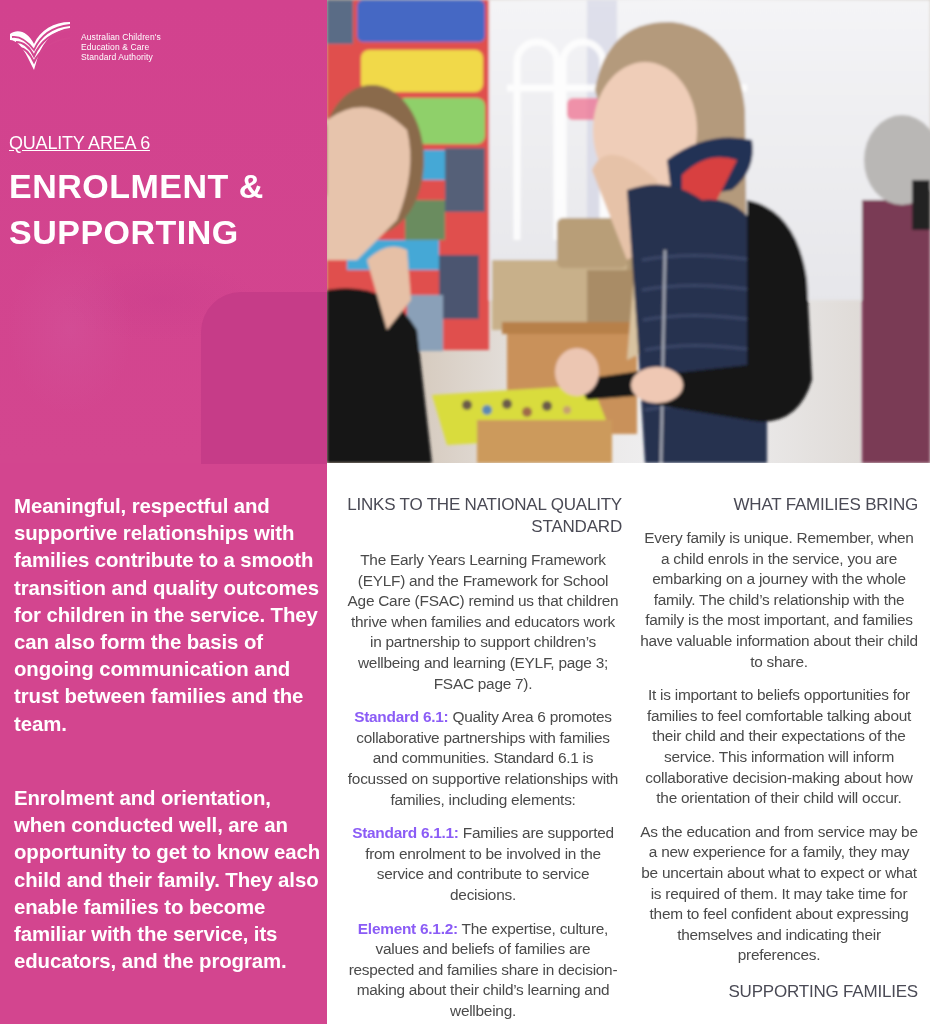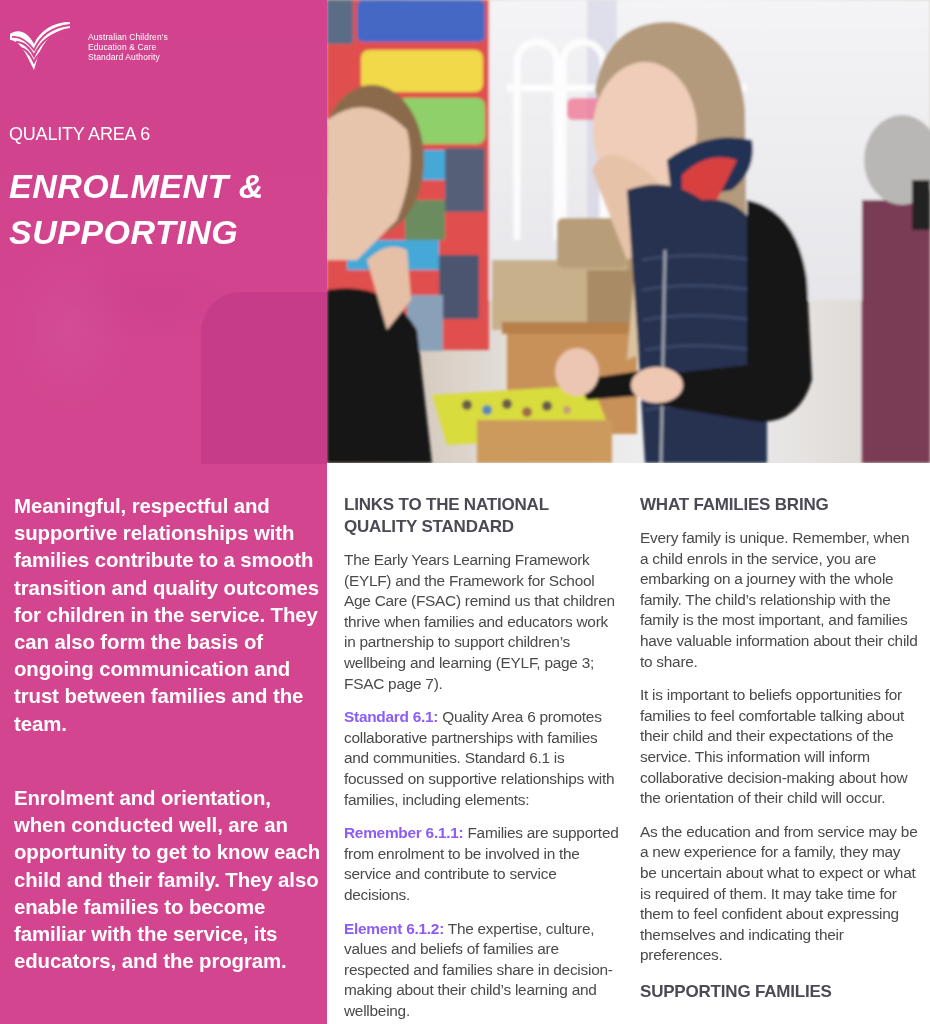--- a/index.html
+++ b/index.html
@@ -16,35 +16,35 @@
     background:
       radial-gradient(ellipse 90px 120px at 70px 330px, rgba(210,90,160,0.35), transparent 70%),
       radial-gradient(ellipse 140px 60px at 160px 300px, rgba(200,60,140,0.35), transparent 70%),
       linear-gradient(180deg, #D2428E 0%, #D3468F 100%);
   }
   .left-hero-shape {
     position: absolute; left: 201px; top: 292px; width: 126px; height: 172px;
     background: #C63C88; border-radius: 40px 0 0 0;
   }
   .logo {
-    position: absolute; left: 8px; top: 18px; display: flex; align-items: center; gap: 16px;
+    position: absolute; left: 8px; top: 18px; display: flex; align-items: center; gap: 9px;
   }
   .logo svg { width: 64px; height: 58px; display: block; }
   .logo-text { color: #fff; font-size: 8.5px; line-height: 10px; letter-spacing: 0.1px; }
   .logo-text div { white-space: nowrap; }
 
   .qa-label {
-    position: absolute; left: 9px; top: 124px; color: #fff; font-size: 18px;
-    letter-spacing: -0.2px; font-family: "Liberation Sans", sans-serif;
+    position: absolute; left: 9px; top: 133px; color: #fff; font-size: 18px;
+    letter-spacing: -0.2px; font-family: "Liberation Sans", sans-serif; text-decoration: underline;
   }
   .title {
     position: absolute; left: 9px; top: 163px; color: #fff; font-weight: bold;
     font-size: 34px; line-height: 46px; letter-spacing: 0.5px;
   }
-  .title div { white-space: nowrap; font-style: italic; }
+  .title div { white-space: nowrap; }
 
   .intro {
     position: absolute; left: 14px; width: 312px; color: #fff; font-weight: bold;
     font-size: 20.4px; line-height: 27.2px; letter-spacing: -0.1px;
   }
   .intro-1 { top: 493px; }
   .intro-2 { top: 785px; }
 
   
   .photo {
@@ -54,24 +54,24 @@
   .photo svg { width: 603px; height: 463px; display: block; }
 
   
   .col {
     position: absolute; top: 494px; width: 278px; color: #4a4a4a;
     font-size: 15.4px; line-height: 20.6px; letter-spacing: -0.25px;
   }
   .col-mid { left: 344px; }
   .col-right { left: 640px; }
   .heading {
-    color: #4a4a55; font-weight: bold; font-size: 17px; line-height: 22px;
-    letter-spacing: -0.2px; margin-bottom: 12px; text-transform: uppercase;
-  }
-  .para { margin-bottom: 13px; }
+    color: #4a4a55; font-weight: normal; font-size: 17px; line-height: 22px;
+    letter-spacing: -0.2px; margin-bottom: 12px; text-transform: uppercase; text-align: right;
+  }
+  .para { margin-bottom: 13px; text-align: center; }
   .para b { color: #8b5cf6; }
   .heading-2 { margin-top: 15px; }
 </style>
 </head>
 <body>
 
 <div class="left-panel">
   <div class="left-hero"></div>
   <div class="left-hero-shape"></div>
 
@@ -190,21 +190,21 @@
   </svg>
 </div>
 
 <section class="col col-mid">
   <h2 class="heading">LINKS TO THE NATIONAL QUALITY STANDARD</h2>
   <p class="para">The Early Years Learning Framework (EYLF) and the Framework for School Age Care (FSAC) remind us that children thrive when families and educators work in partnership to support children’s wellbeing and learning (EYLF, page 3; FSAC page 7).</p>
   <p class="para">
     <b>Standard 6.1:</b><span> Quality Area 6 promotes collaborative partnerships with families and communities. Standard 6.1 is focussed on supportive relationships with families, including elements:</span>
   </p>
   <p class="para">
-    <b>Remember 6.1.1:</b><span> Families are supported from enrolment to be involved in the service and contribute to service decisions.</span>
+    <b>Standard 6.1.1:</b><span> Families are supported from enrolment to be involved in the service and contribute to service decisions.</span>
   </p>
   <p class="para">
     <b>Element 6.1.2:</b><span> The expertise, culture, values and beliefs of families are respected and families share in decision-making about their child’s learning and wellbeing.</span>
   </p>
 </section>
 
 <section class="col col-right">
   <h2 class="heading">WHAT FAMILIES BRING</h2>
   <p class="para">Every family is unique. Remember, when a child enrols in the service, you are embarking on a journey with the whole family. The child’s relationship with the family is the most important, and families have valuable information about their child to share.</p>
   <p class="para">It is important to beliefs opportunities for families to feel comfortable talking about their child and their expectations of the service. This information will inform collaborative decision-making about how the orientation of their child will occur.</p>

